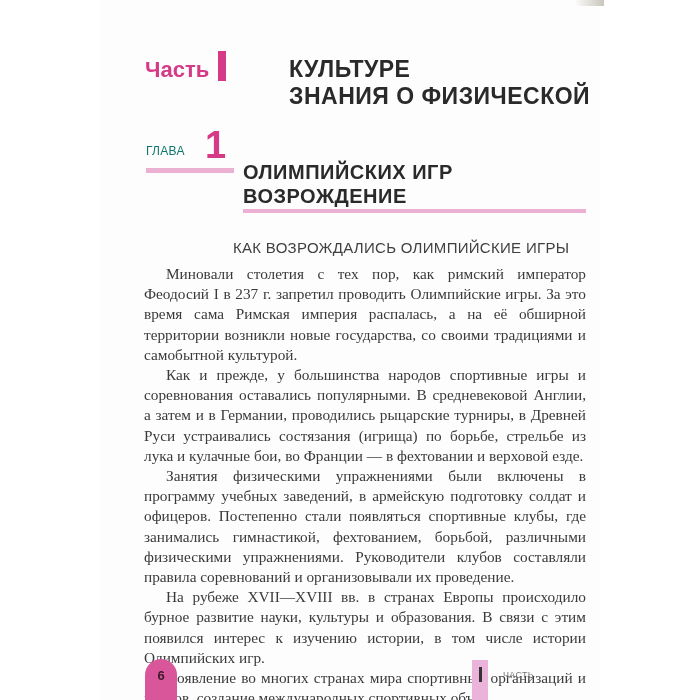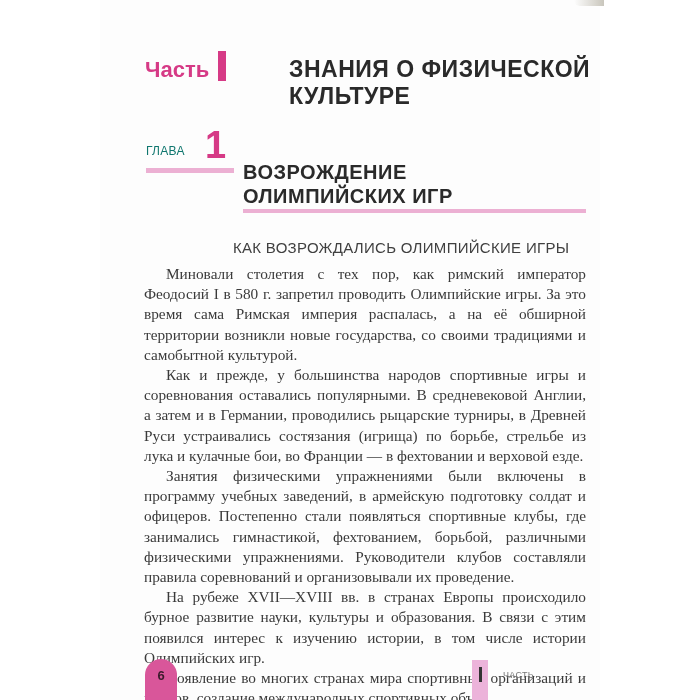--- a/index.html
+++ b/index.html
@@ -95,37 +95,37 @@
   </style>
 </head>
 <body>
 
 <div class="page"></div>
 <div class="corner-shadow"></div>
 
 <div class="part-label">Часть</div>
 <div class="part-numeral"></div>
 <div class="part-title">
+  <div>КУЛЬТУРЕ</div>
   <div>ЗНАНИЯ О ФИЗИЧЕСКОЙ</div>
-  <div>КУЛЬТУРЕ</div>
 </div>
 
 <div class="chapter-label">ГЛАВА</div>
 <div class="chapter-number">1</div>
 <div class="chapter-rule-1"></div>
 <div class="chapter-title">
+  <div>ОЛИМПИЙСКИХ ИГР</div>
   <div>ВОЗРОЖДЕНИЕ</div>
-  <div>ОЛИМПИЙСКИХ ИГР</div>
 </div>
 <div class="chapter-rule-2"></div>
 
 <div class="section-title">КАК ВОЗРОЖДАЛИСЬ ОЛИМПИЙСКИЕ ИГРЫ</div>
 
 <div class="body-text">
-  <p>Миновали столетия с тех пор, как римский император Феодосий I в 580 г. запретил проводить Олимпийские игры. За это время сама Римская империя распалась, а на её обширной территории возникли новые государства, со своими традициями и самобытной культурой.</p>
+  <p>Миновали столетия с тех пор, как римский император Феодосий I в 237 г. запретил проводить Олимпийские игры. За это время сама Римская империя распалась, а на её обширной территории возникли новые государства, со своими традициями и самобытной культурой.</p>
   <p>Как и прежде, у большинства народов спортивные игры и соревнования оставались популярными. В средневековой Англии, а затем и в Германии, проводились рыцарские турниры, в Древней Руси устраивались состязания (игрища) по борьбе, стрельбе из лука и кулачные бои, во Франции — в фехтовании и верховой езде.</p>
   <p>Занятия физическими упражнениями были включены в программу учебных заведений, в армейскую подготовку солдат и офицеров. Постепенно стали появляться спортивные клубы, где занимались гимнастикой, фехтованием, борьбой, различными физическими упражнениями. Руководители клубов составляли правила соревнований и организовывали их проведение.</p>
   <p>На рубеже XVII—XVIII вв. в странах Европы происходило бурное развитие науки, культуры и образования. В связи с этим появился интерес к изучению истории, в том числе истории Олимпийских игр.</p>
   <p>Появление во многих странах мира спортивных организаций и клубов, создание международных спортивных объ-</p>
 </div>
 
 <div class="footer-tab"></div>
 <div class="footer-page">6</div>
 <div class="footer-grade">VI класс</div>
 <div class="footer-part-box"></div>

